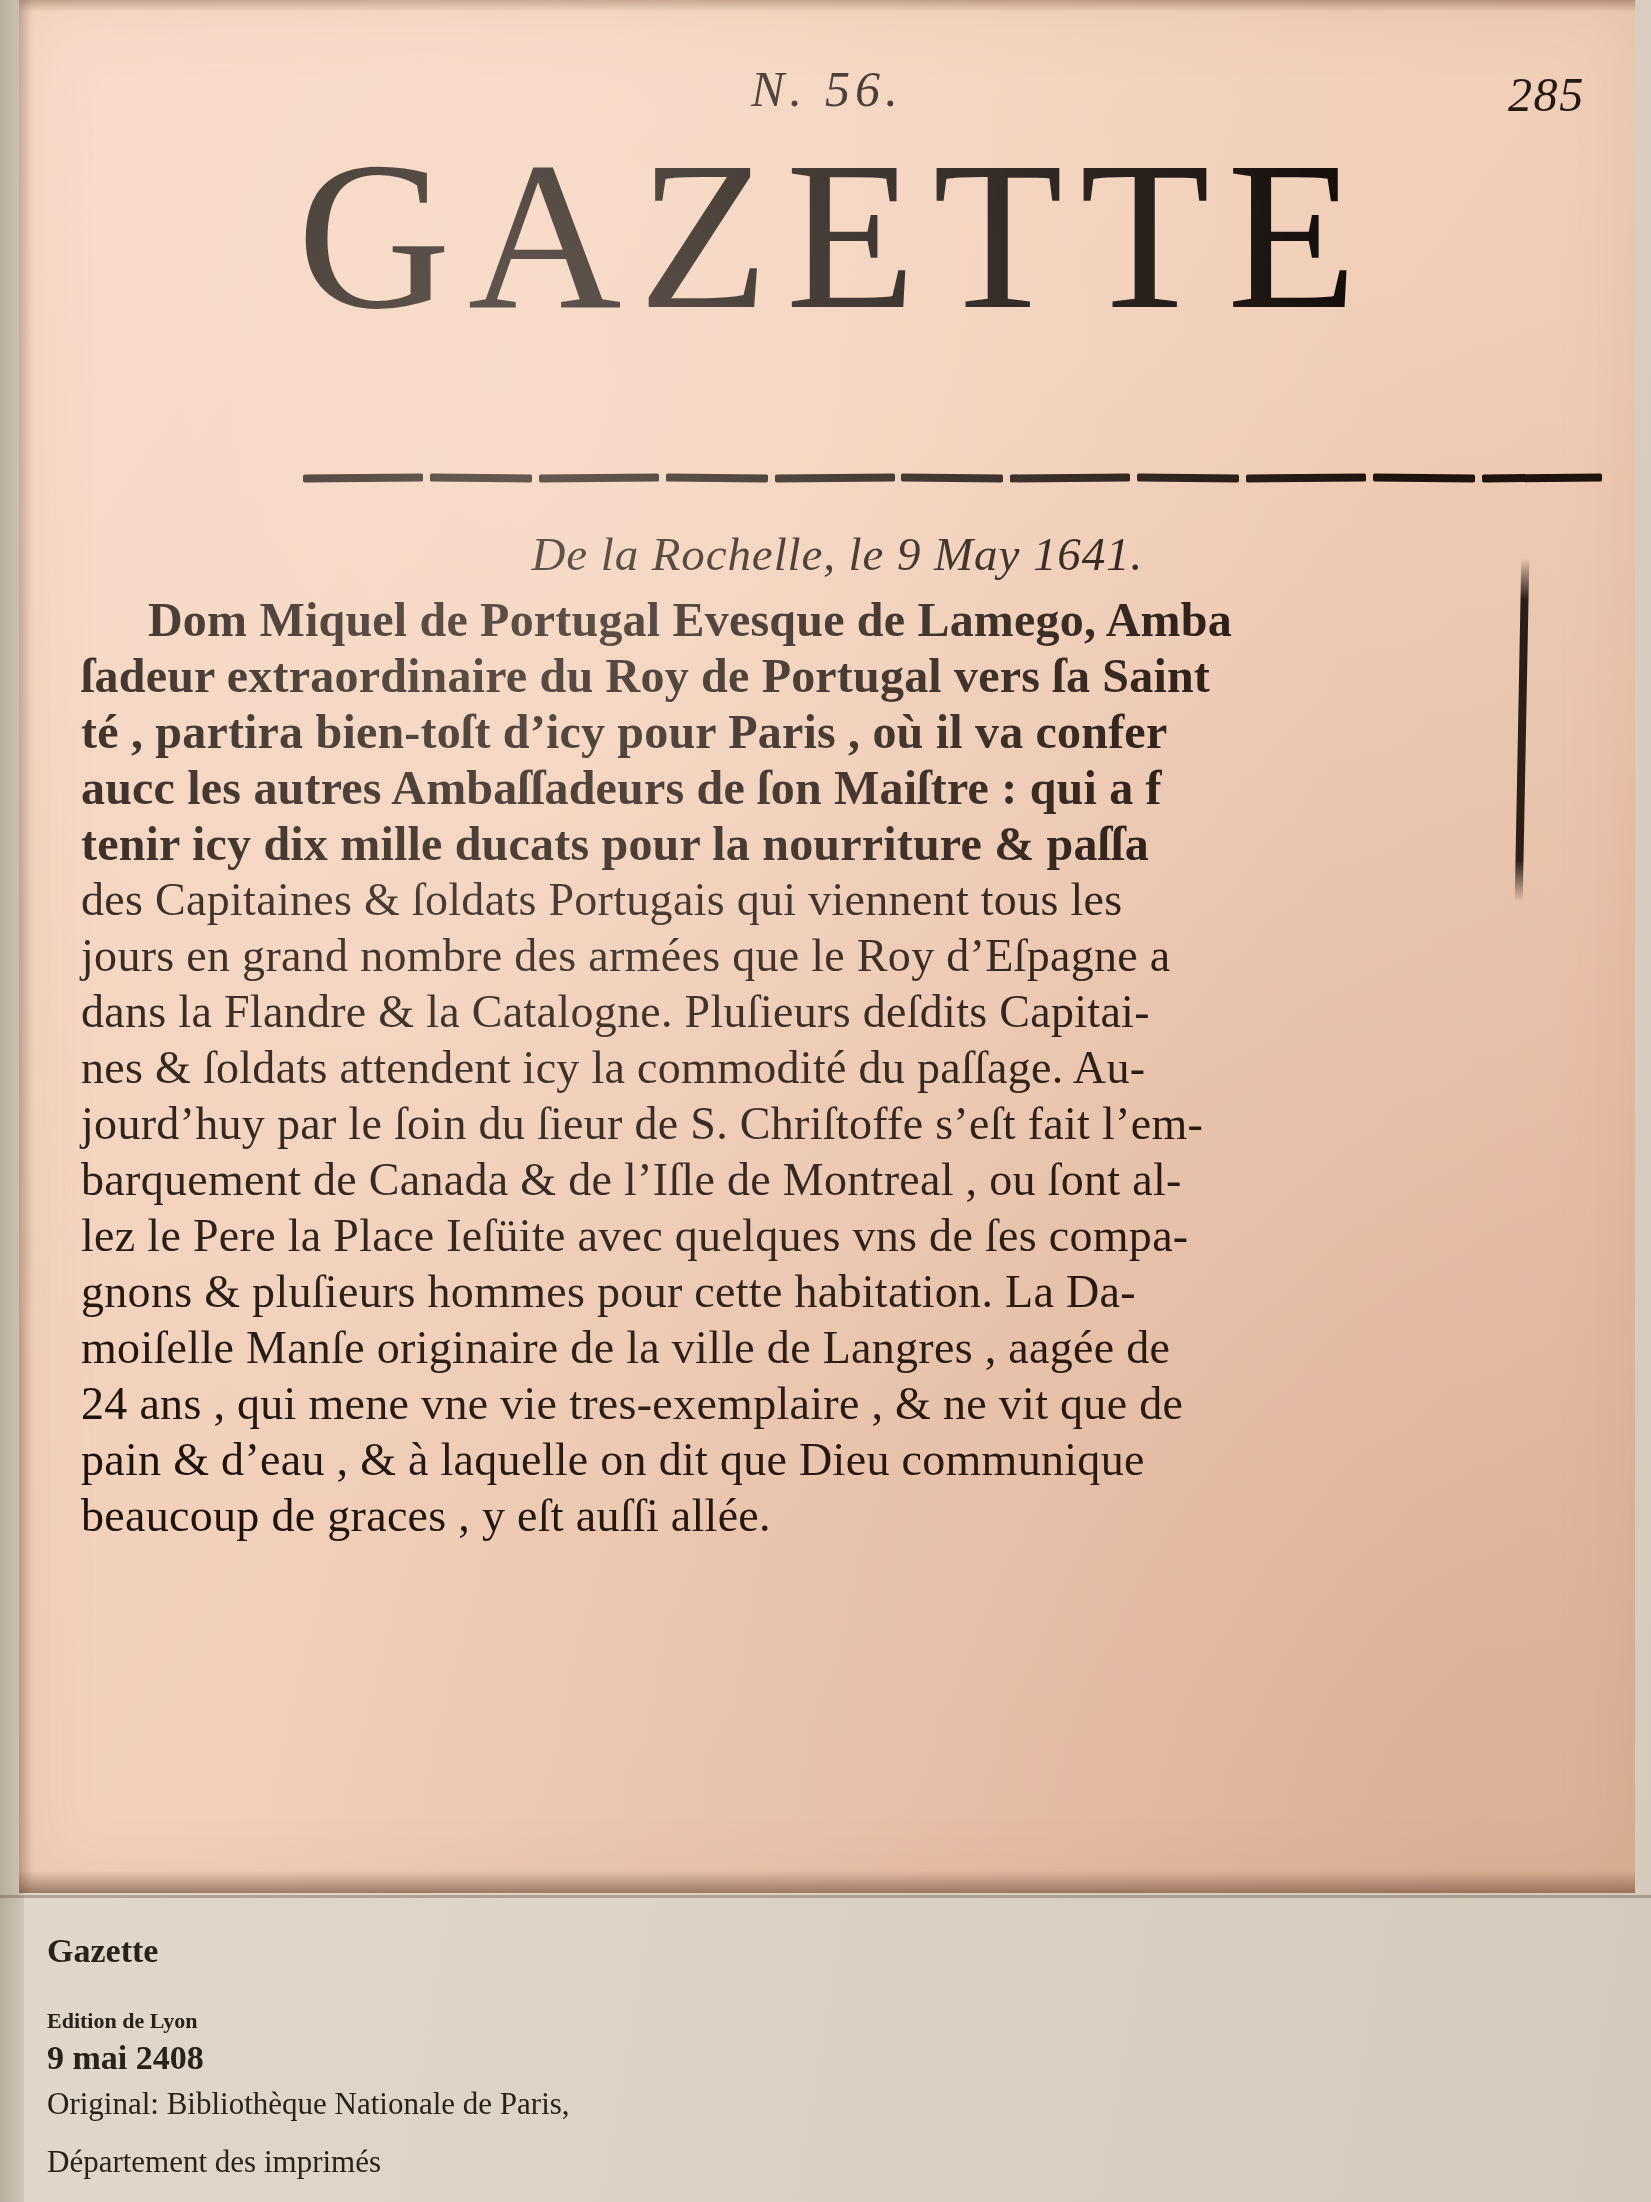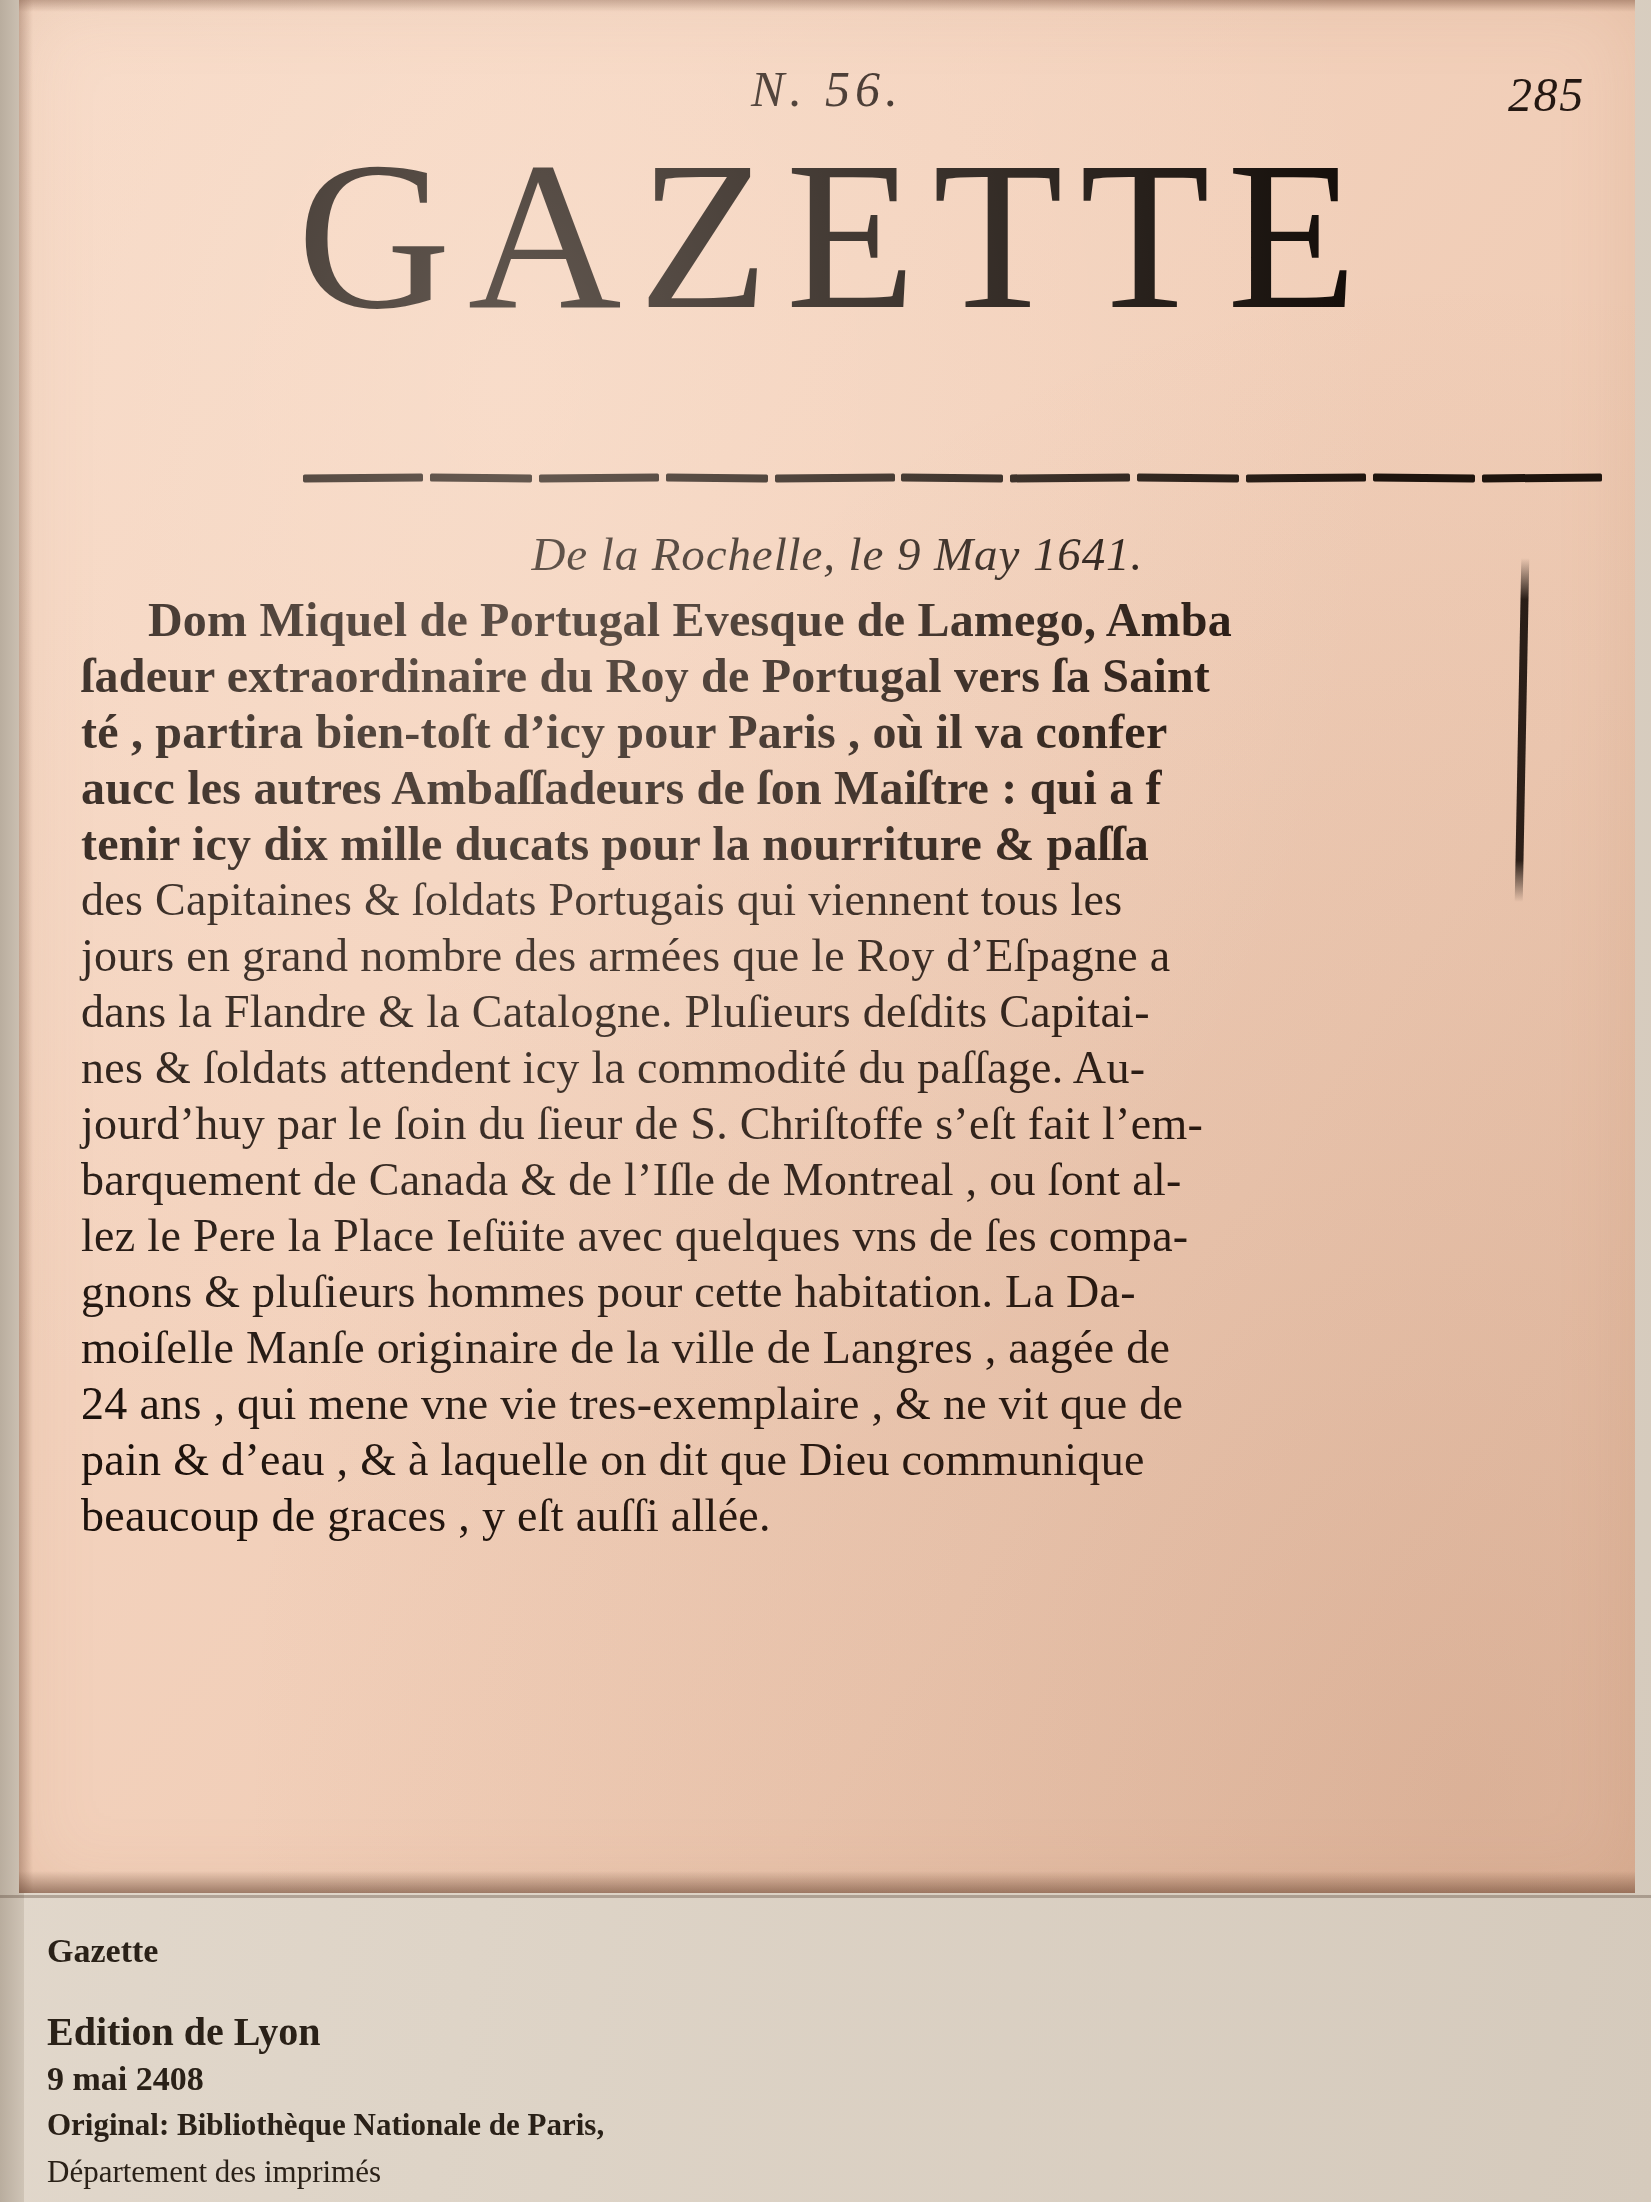--- a/index.html
+++ b/index.html
@@ -181,33 +181,33 @@
     width: 946px;
     color: #2a2118;
     font-family: "Liberation Serif", serif;
   }
   #caption .cap-title {
     font-size: 34px;
     font-weight: 700;
     margin-bottom: 38px;
   }
   #caption .cap-l2 {
-    font-size: 40px;
+    font-size: 22px;
     font-weight: 700;
     margin-bottom: 5.2px;
   }
   #caption .cap-l3 {
     font-size: 34px;
     font-weight: 700;
     margin-bottom: 8.6px;
   }
   #caption .cap-l4 {
     font-size: 31px;
-    font-weight: 700;
-    margin-bottom: 11px;
+    font-weight: 400;
+    margin-bottom: 22px;
   }
   #caption .cap-l5 {
     font-size: 31px;
     font-weight: 400;
   }
 
   
   #sep {
     position: absolute;
     left: 0;

